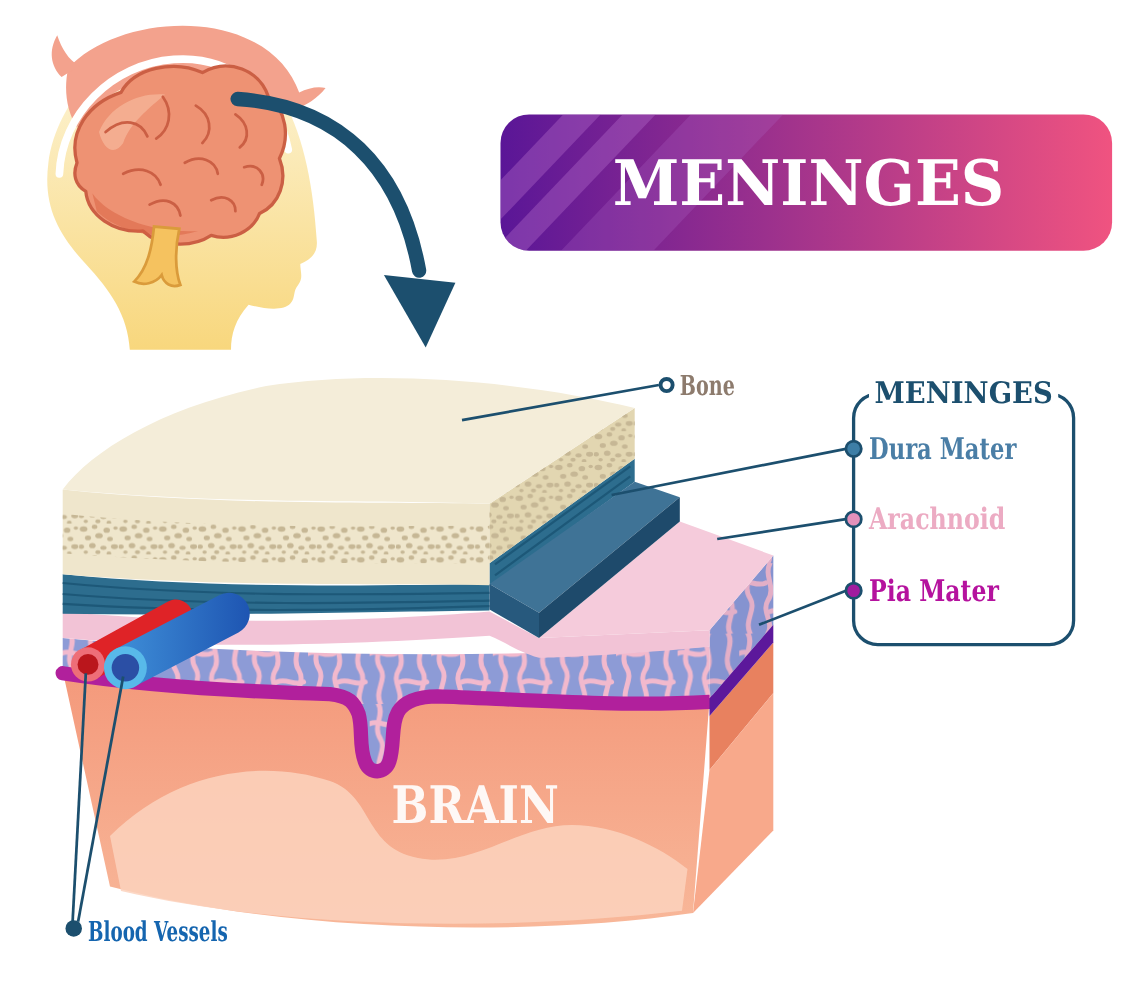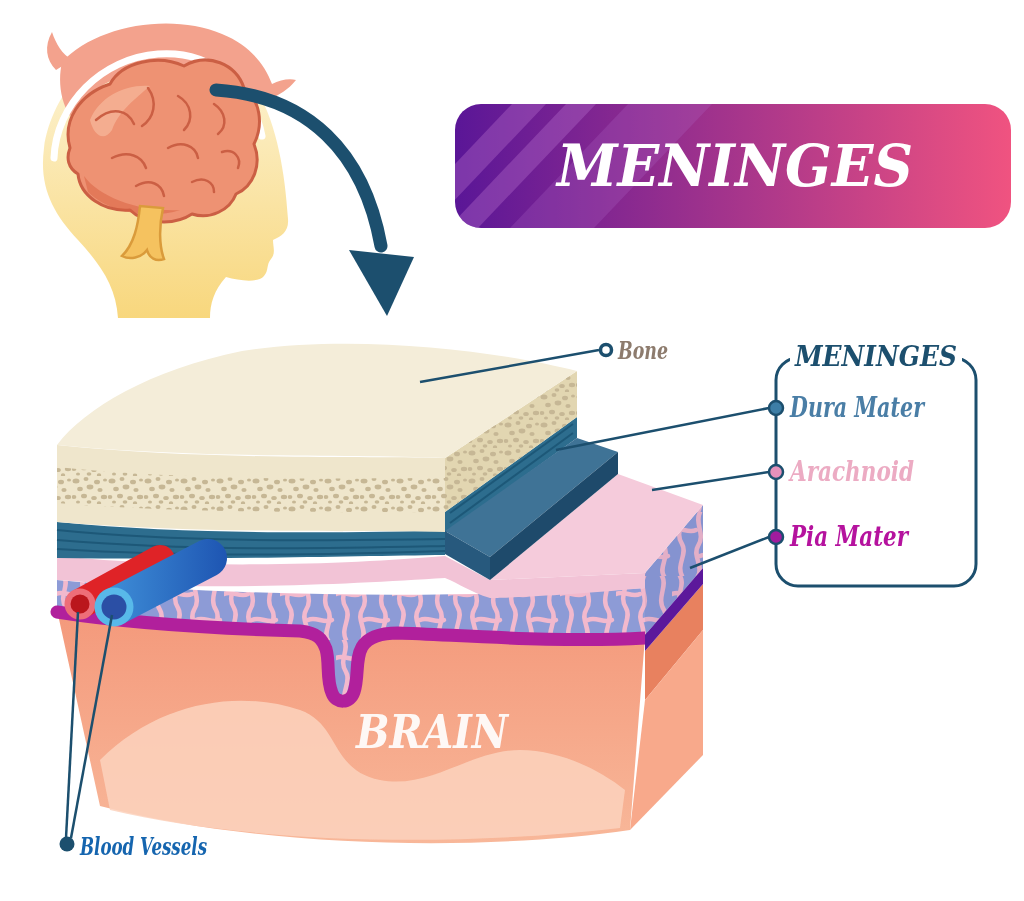--- a/index.html
+++ b/index.html
@@ -1,16 +1,16 @@
 <!DOCTYPE html>
 <html style="--navy: #1c4f6e; --bone-cream-top: #f4edd9; --bone-cream-front: #efe6cc; --bone-tan-side: #e2d6b1; --bone-speckle: #c6b795; --dura-teal: #2d6d8e; --dura-stripe: #1d5878; --dura-step-top: #3f7396; --dura-step-front: #27597d; --dura-step-side: #1e4a6b; --arachnoid-pink: #f2c3d6; --arachnoid-pink-top: #f5cbdb; --web-bg: #8d9bd6; --web-fiber: #f2b9cd; --pia-magenta: #b1209c; --pia-side-purple: #5c189b; --brain-top: #f4997b; --brain-bottom: #f8b799; --brain-highlight: #fbd2bd; --brain-side-dark: #e8815f; --brain-side-light: #f8a98b; --vessel-red: #df2327; --vessel-red-rim: #ee6e78; --vessel-red-core: #ba161c; --vessel-blue: #2b6cc8; --vessel-blue-rim: #58b9e9; --vessel-blue-core: #2b4fa5; --face-yellow-top: #fdf6dc; --face-yellow: #f8d77d; --hair-salmon: #f3a28d; --head-brain: #ee9273; --head-brain-line: #cb5f44; --brainstem-yellow: #f5c25f; --banner-purple: #5a1697; --banner-pink: #f05380; --banner-stripe: #b168c9; --banner-text: #ffffff; --label-bone: #8d7b6d; --label-blood: #1565af; --legend-dura: #4a7ea6; --legend-arachnoid: #ecabc3; --legend-pia: #b5129e; --legend-dot-dura: #3d7ea6; --legend-dot-arachnoid: #e591bb; --legend-dot-pia: #a11c9e;"><head>
 <meta charset="utf-8">
 <style>
   html,body{margin:0;padding:0;background:#ffffff;}
-  .stage{position:relative;width:1024px;height:901px;background:#1d4ed8;overflow:hidden;font-style:italic;}
+  .stage{position:relative;width:1024px;height:901px;background:#1d4ed8;overflow:hidden;}
   svg{position:absolute;left:0;top:0;}
   text{font-family:"DejaVu Serif","Liberation Serif",serif;font-weight:bold;}
 </style>
 </head>
 <body>
 
 <div class="stage">
 <svg width="1024" height="901" viewBox="0 0 1024 901">
   <defs>
     <linearGradient id="faceGrad" x1="0" y1="0" x2="0" y2="1">

